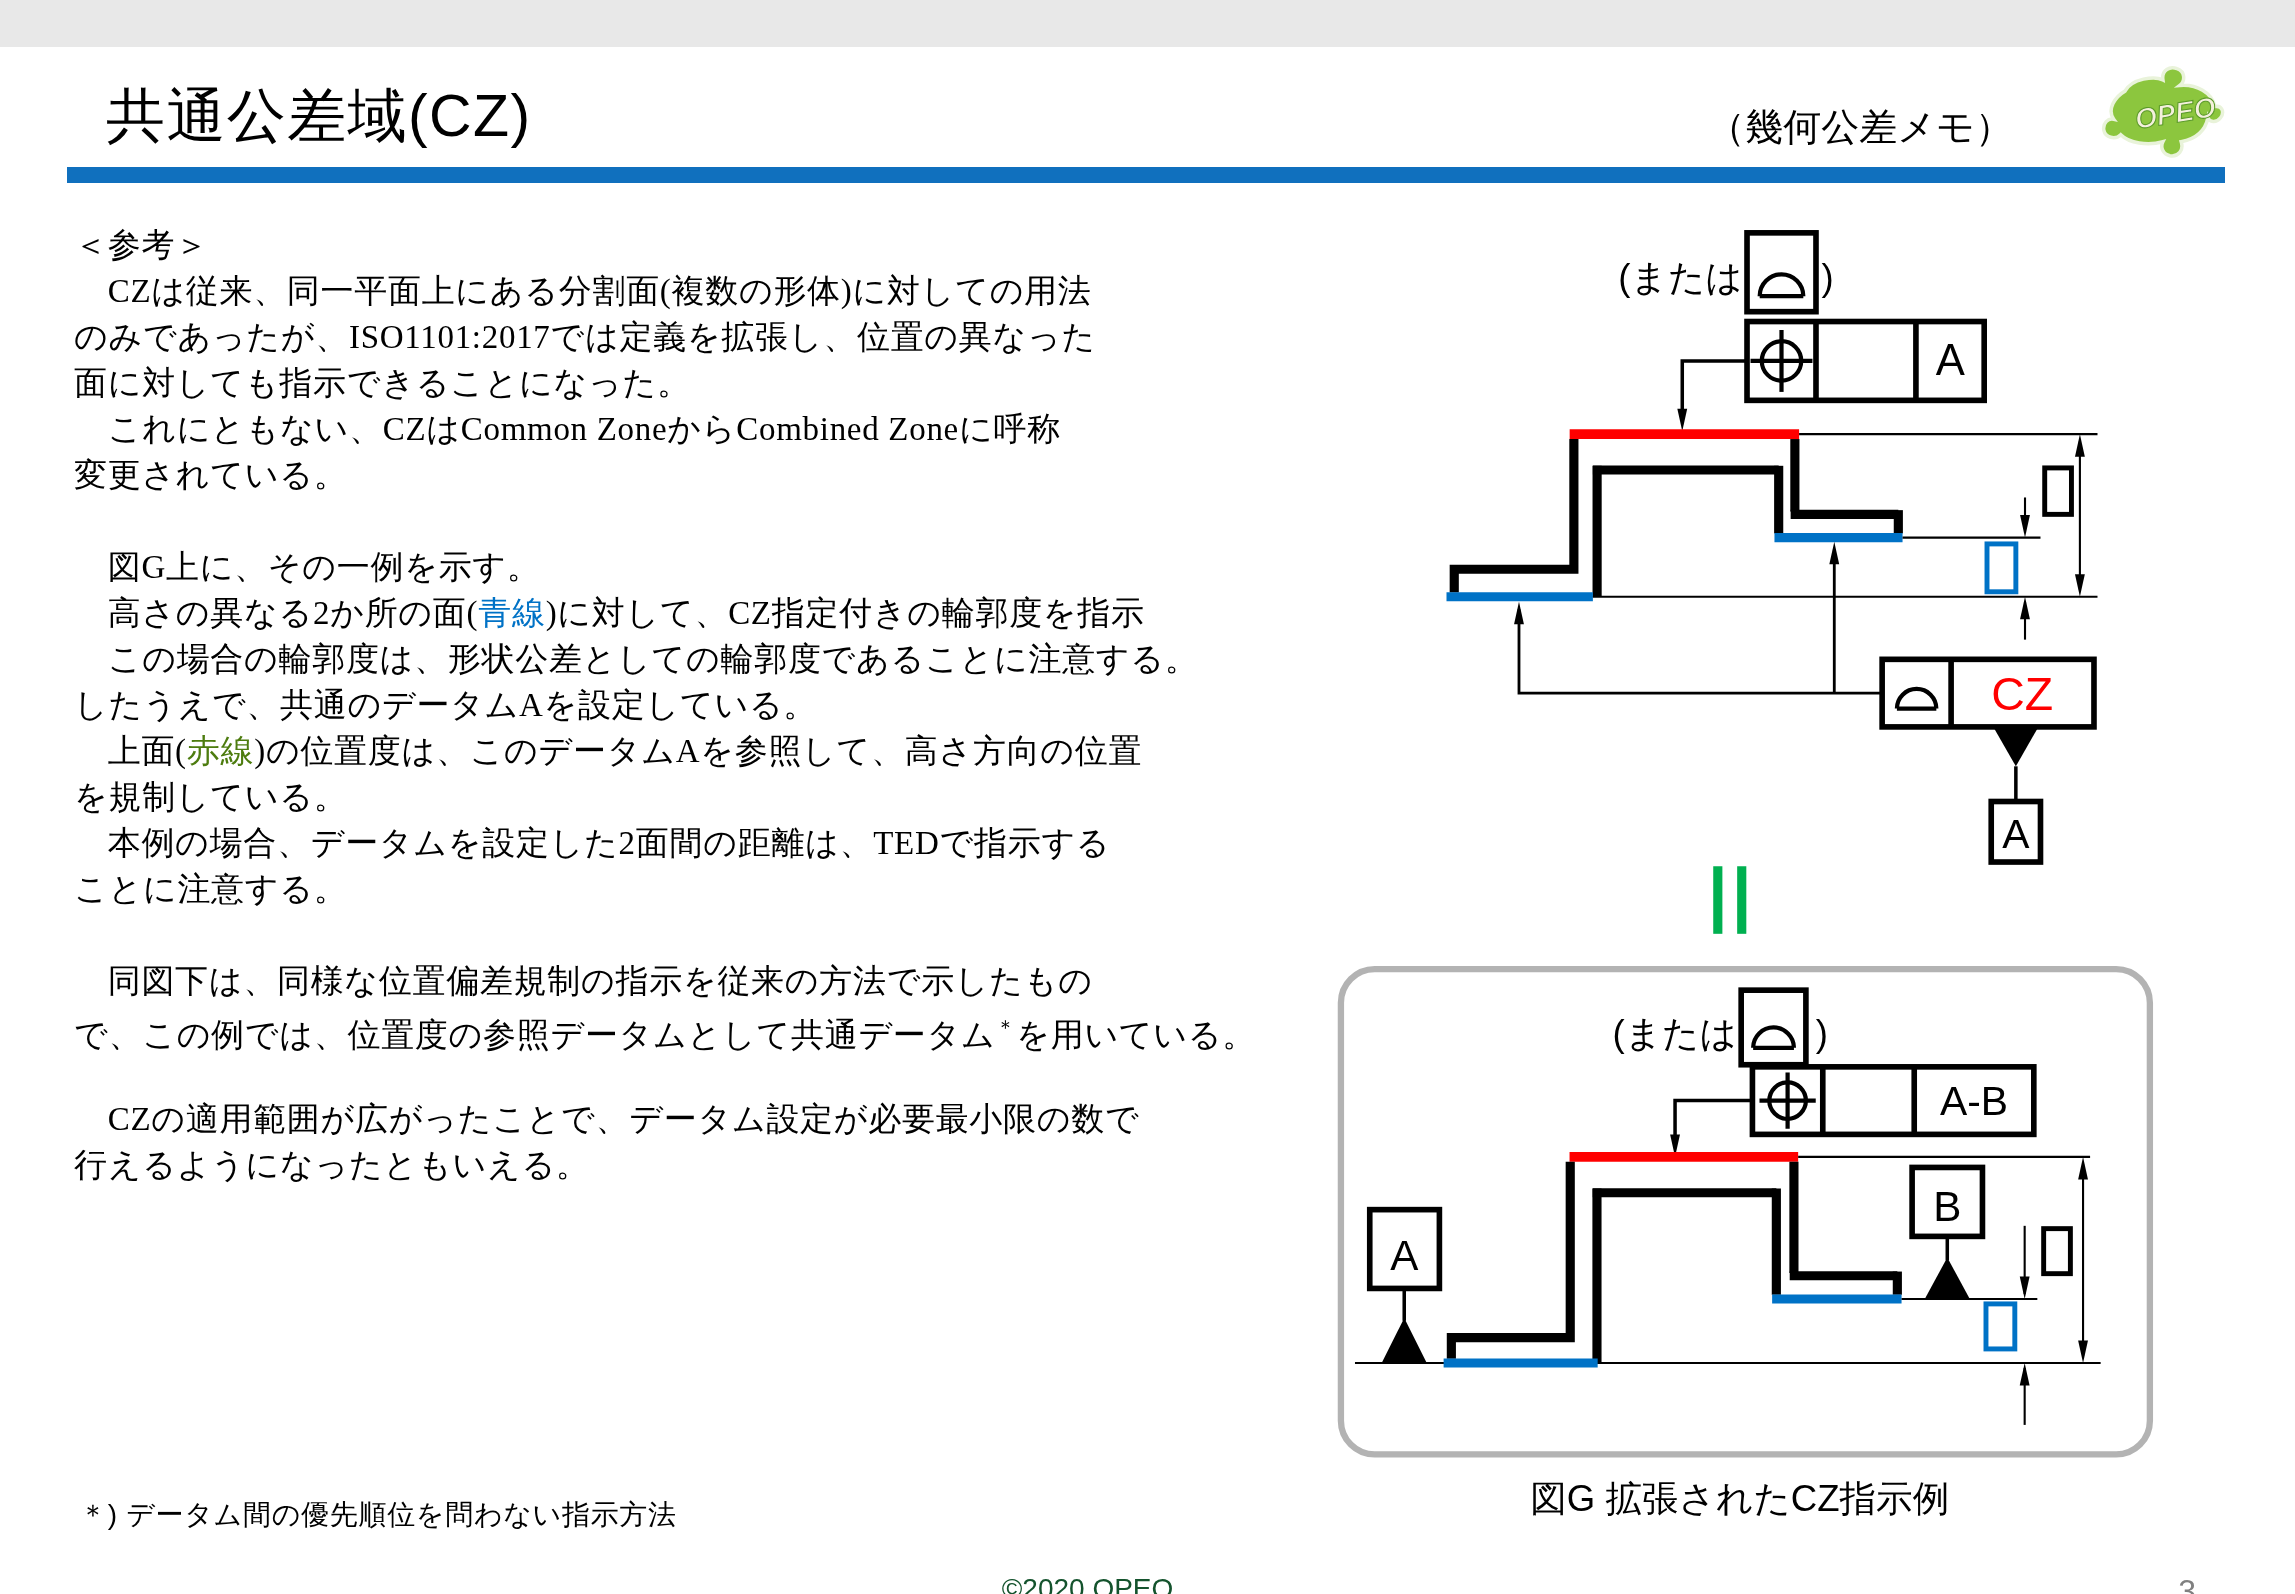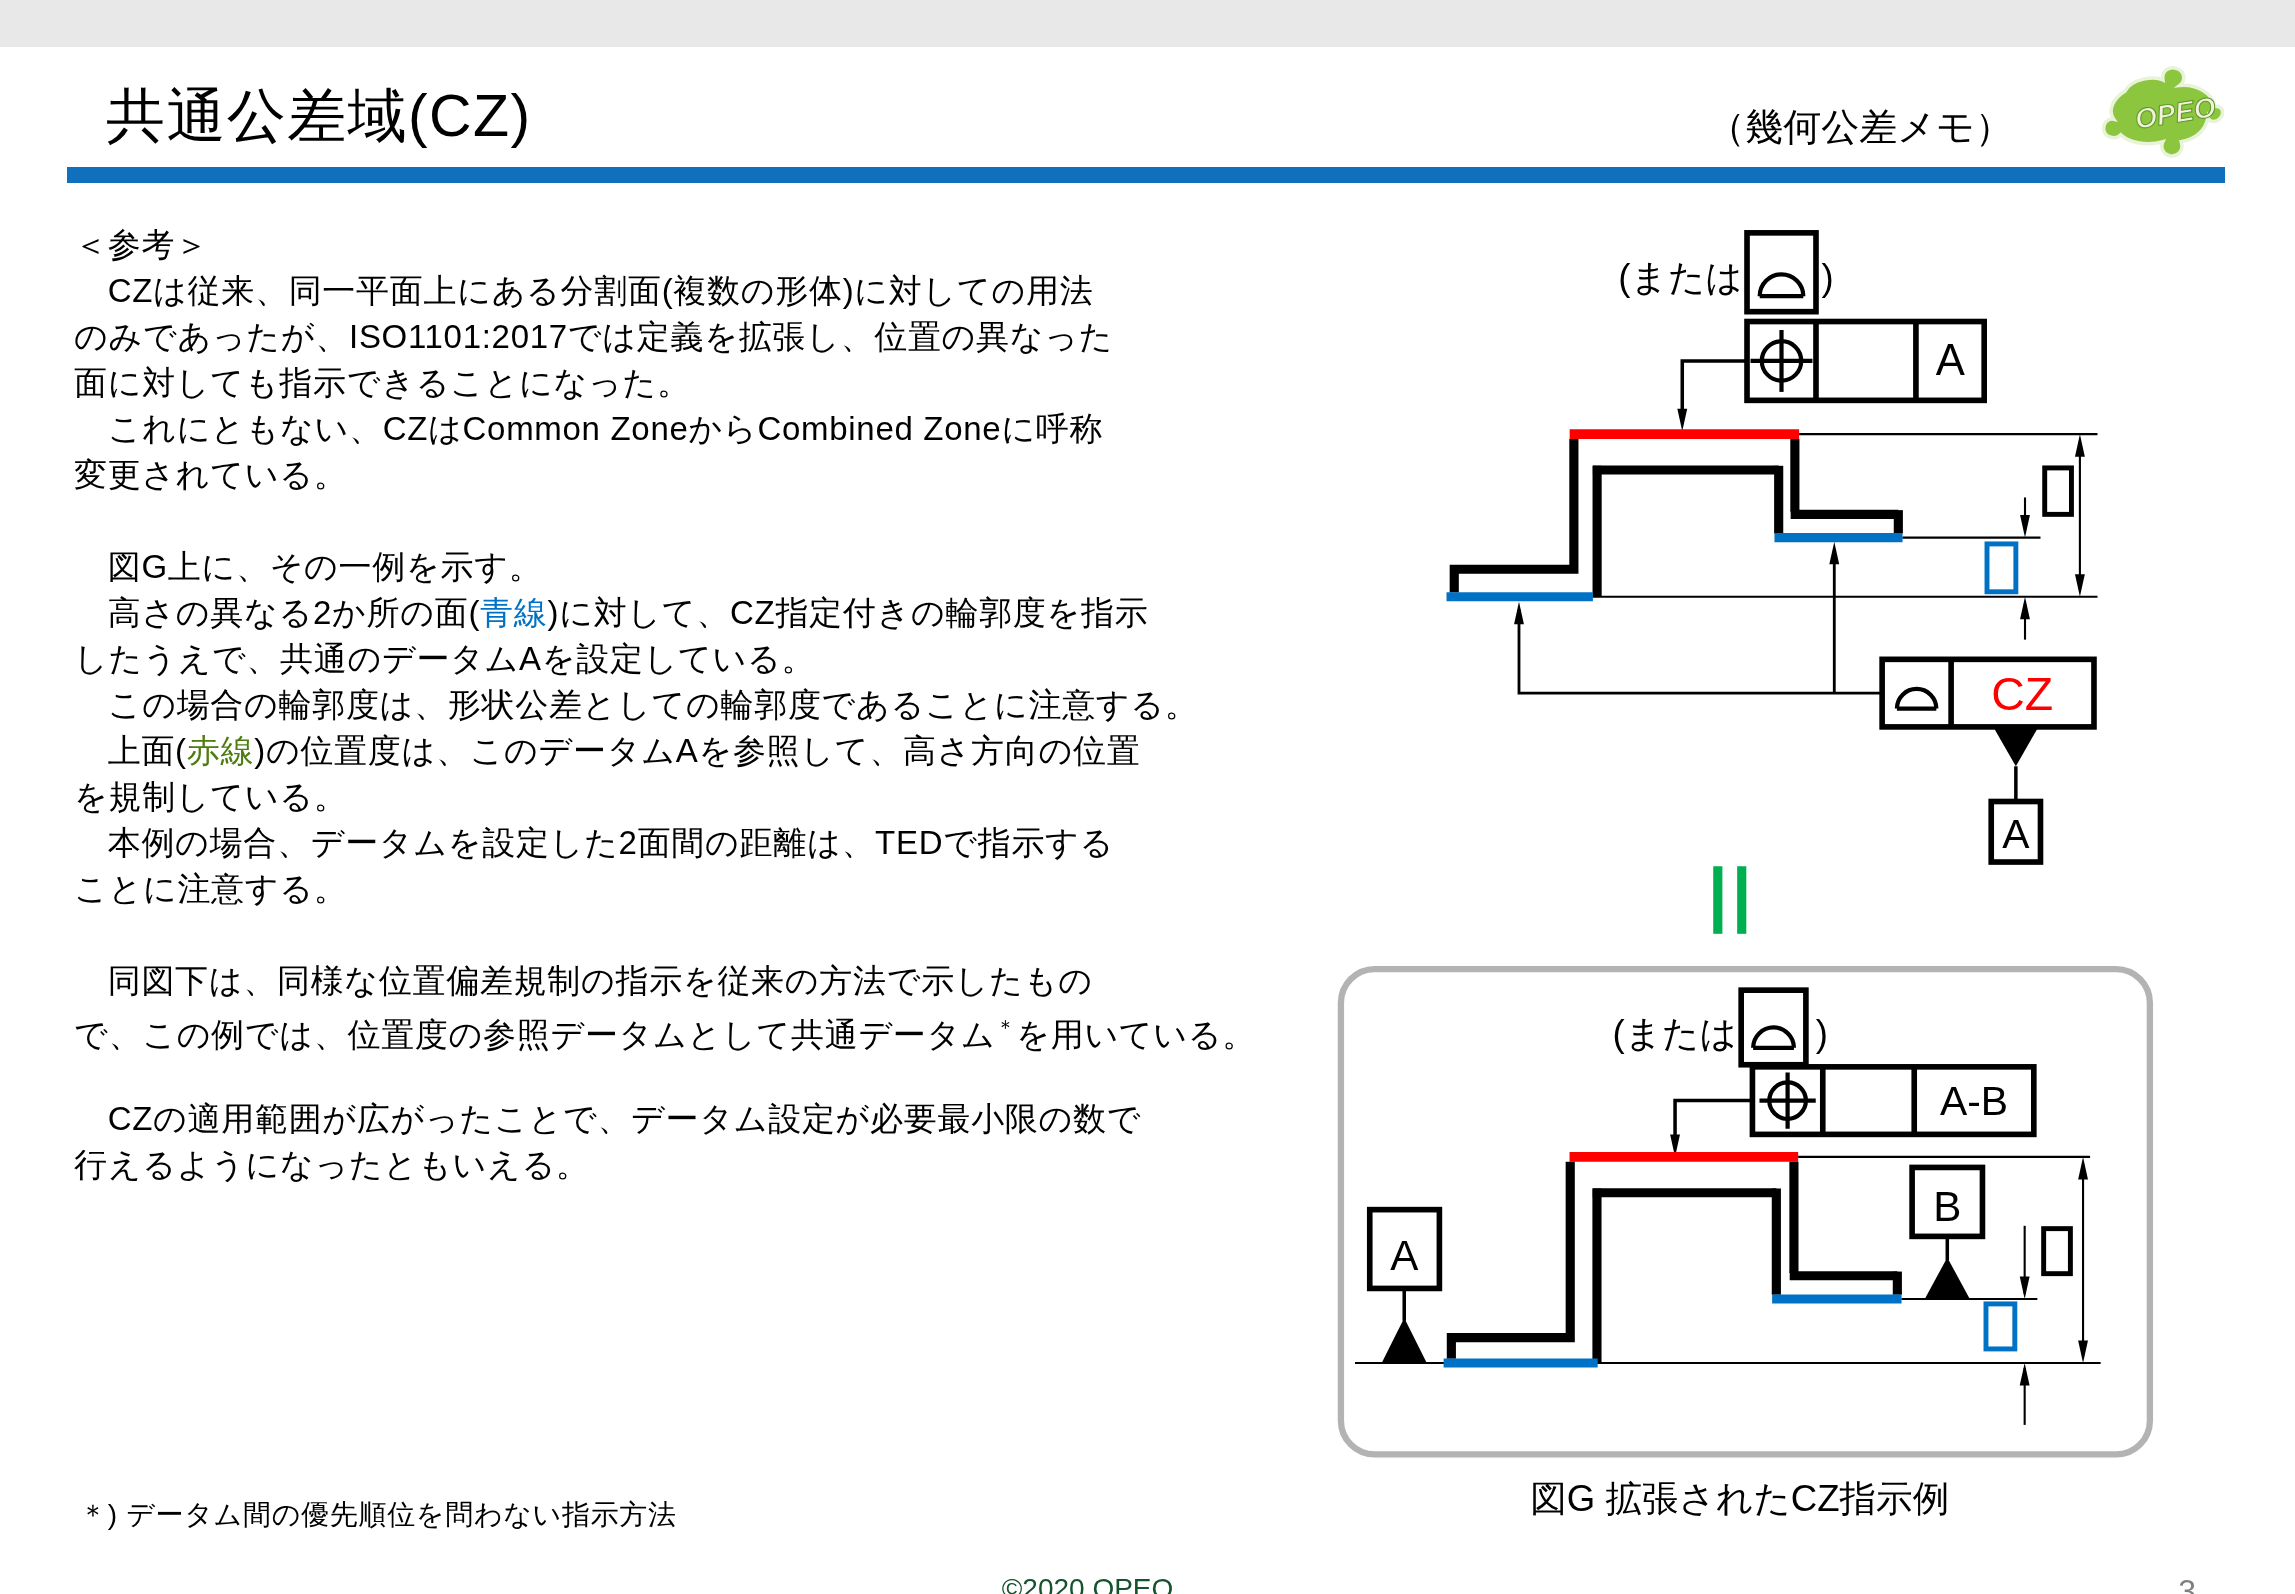--- a/index.html
+++ b/index.html
@@ -7,21 +7,21 @@
     position:relative;width:2295px;height:1594px;background:#ffffff;
     font-family:"Liberation Sans","DejaVu Sans",sans-serif;color:#000;overflow:hidden;margin-top:47px;
   }
   
   #page-title{position:absolute;left:106px;top:30px;font-size:59px;font-weight:500;letter-spacing:1.4px;}
   #subtitle{position:absolute;right:282px;top:55px;font-size:38px;font-weight:500;text-align:right;}
   #title-bar{position:absolute;left:67px;top:120px;width:2158px;height:15.5px;background:#1070BE;}
   #logo{position:absolute;right:70px;top:15.5px;width:127px;height:104px;}
   
   #body-text{position:absolute;left:74px;top:175px;width:1281px;font-size:33px;line-height:46px;letter-spacing:0.7px;}
-  #body-text .line{white-space:pre;height:46px;}
+  #body-text .line{white-space:pre;height:46px;font-family:Liberation Serif, serif;}
   #body-text .blank{height:46px;}
   #body-text .seg.blue{color:#0072C6;}
   #body-text .seg.red{color:#4d7c0f;}
   #body-text .seg.sup{font-size:20px;vertical-align:super;}
   
   #footnote{position:absolute;left:79px;top:1449px;font-size:28px;letter-spacing:0.7px;}
   #copyright{position:absolute;left:0;top:1526px;width:2175px;text-align:center;font-size:28px;color:#14532d;}
   #page-number{position:absolute;right:99px;top:1526px;font-size:32px;color:#808080;}
   
   #diagram-top{position:absolute;left:1373px;top:176px;width:817px;height:746px;}
@@ -58,22 +58,22 @@
   <div id="body-text">
       <div class="line"><span class="seg">＜参考＞</span></div>
       <div class="line"><span class="seg">　CZは従来、同一平面上にある分割面(複数の形体)に対しての用法</span></div>
       <div class="line"><span class="seg">のみであったが、ISO1101:2017では定義を拡張し、位置の異なった</span></div>
       <div class="line"><span class="seg">面に対しても指示できることになった。</span></div>
       <div class="line"><span class="seg">　これにともない、CZはCommon ZoneからCombined Zoneに呼称</span></div>
       <div class="line"><span class="seg">変更されている。</span></div>
       <div class="blank"></div>
       <div class="line"><span class="seg">　図G上に、その一例を示す。</span></div>
       <div class="line"><span class="seg">　高さの異なる2か所の面(</span><span class="seg blue">青線</span><span class="seg">)に対して、CZ指定付きの輪郭度を指示</span></div>
+      <div class="line"><span class="seg">　この場合の輪郭度は、形状公差としての輪郭度であることに注意する。</span></div>
       <div class="line"><span class="seg">したうえで、共通のデータムAを設定している。</span></div>
-      <div class="line"><span class="seg">　この場合の輪郭度は、形状公差としての輪郭度であることに注意する。</span></div>
       <div class="line"><span class="seg">　上面(</span><span class="seg red">赤線</span><span class="seg">)の位置度は、このデータムAを参照して、高さ方向の位置</span></div>
       <div class="line"><span class="seg">を規制している。</span></div>
       <div class="line"><span class="seg">　本例の場合、データムを設定した2面間の距離は、TEDで指示する</span></div>
       <div class="line"><span class="seg">ことに注意する。</span></div>
       <div class="blank"></div>
       <div class="line"><span class="seg">　同図下は、同様な位置偏差規制の指示を従来の方法で示したもの</span></div>
       <div class="line"><span class="seg">で、この例では、位置度の参照データムとして共通データム</span><span class="seg sup">＊</span><span class="seg">を用いている。</span></div>
       <div class="blank"></div>
       <div class="line"><span class="seg">　CZの適用範囲が広がったことで、データム設定が必要最小限の数で</span></div>
       <div class="line"><span class="seg">行えるようになったともいえる。</span></div>

